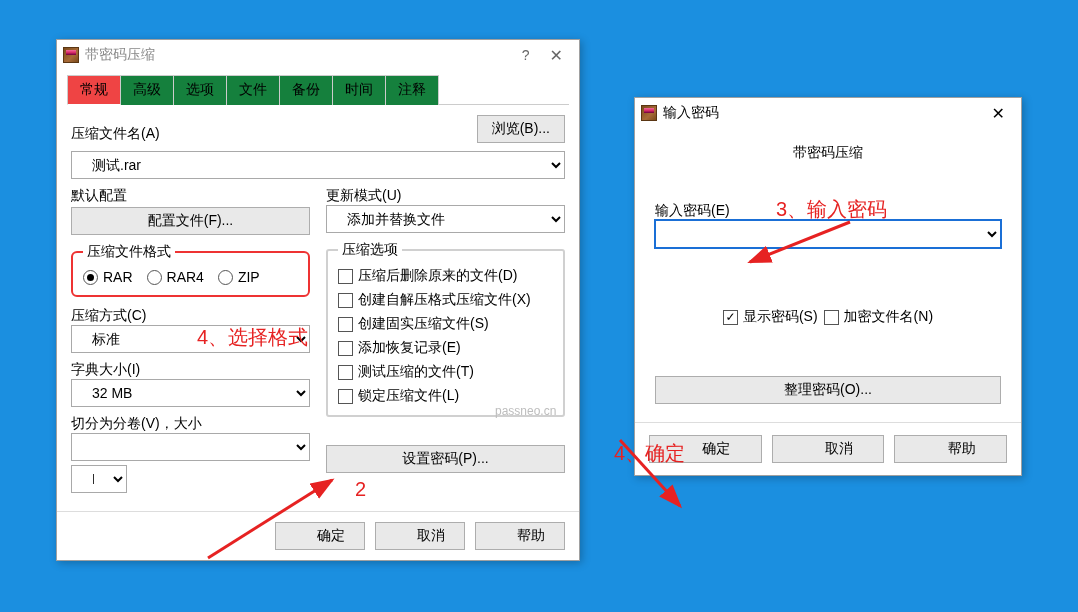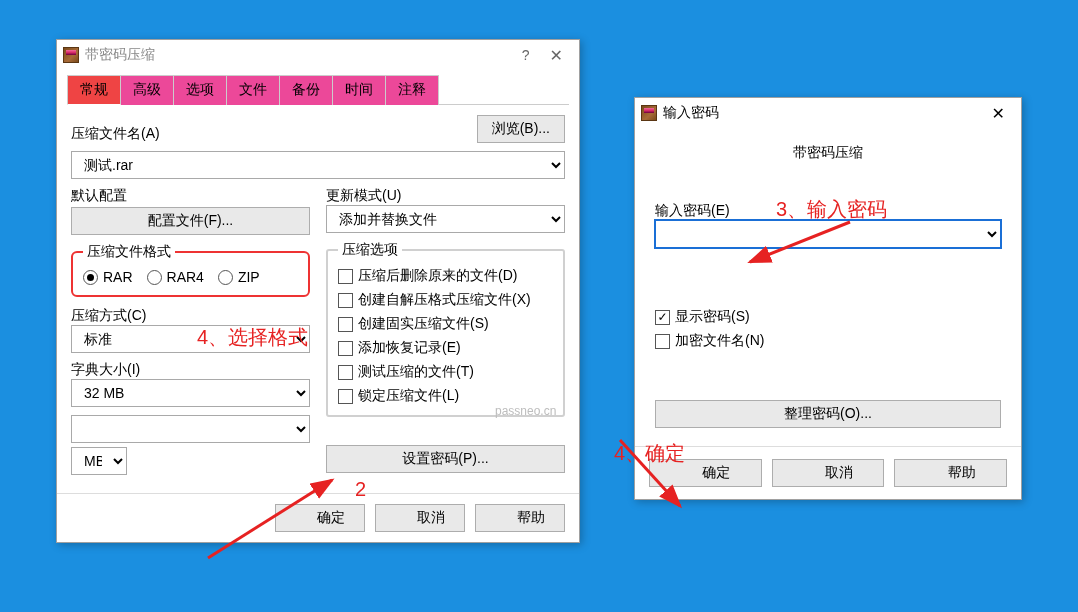--- a/index.html
+++ b/index.html
@@ -46,21 +46,21 @@
   .tabs {
     display:flex;
     margin: 4px 10px 0 10px;
     border-bottom:1px solid #ccc;
   }
   .tab {
     padding:5px 12px;
     border:1px solid #ccc;
     border-bottom:none;
     margin-right:-1px;
-    background:#ec4899;
+    background:#15803d;
     position:relative;
     top:1px;
   }
   .tab.active {
     background:#ef4444;
     border-bottom:1px solid #fff;
     z-index:2;
   }
   .pane {
     padding:10px 14px;
@@ -70,21 +70,21 @@
     background:#e9e9e9;
     border:1px solid #adadad;
     padding:4px 14px;
     min-height:26px;
     text-align:center;
     font-size:14px;
   }
   .btn.wide { width:100%; }
   input.textfield, select.sel {
     border:1px solid #a9a9a9;
-    padding:4px 8px;
+    padding:4px 16px;
     background:#fff;
     font-size:14px;
   }
   fieldset {
     border:2px solid #d0d0d0;
     border-radius:3px;
     margin:0;
     padding:8px 10px 10px 10px;
   }
   fieldset.hl {
@@ -196,20 +196,21 @@
             <option>标准</option>
           </select>
         </div>
         <div class="row">
           <div>字典大小(I)</div>
           <select class="sel" style="width:100%">
             <option>32 MB</option>
           </select>
         </div>
         <div class="row">
+          <div>切分为分卷(V)，大小</div>
           <div style="display:flex;gap:4px;flex-direction:column;">
             <select class="sel" style="flex:1"><option></option></select>
             <select class="sel" style="width:56px"><option>MB</option></select>
           </div>
         </div>
       </div>
 
       <div class="col">
         <div class="row">
           <div>更新模式(U)</div>
@@ -268,21 +269,21 @@
     <span class="sp"></span>
     <span class="sys close" style="color:#000">✕</span>
   </div>
   <div class="pane" style="padding:16px 20px 10px 20px;">
     <div style="text-align:center;margin-bottom:40px;">带密码压缩</div>
     <div class="row">
       <div>输入密码(E)</div>
       <select class="sel" style="width:100%;border-color:#1a6fd6;outline:1px solid #1a6fd6"><option></option></select>
     </div>
     <div style="height:52px"></div>
-    <div style="display:flex;flex-direction:column;gap:6px;justify-content:center;">
+    <div style="display:flex;flex-direction:row;gap:6px;justify-content:center;">
       <label class="check sel">
           <span class="box"></span>
           <span>显示密码(S)</span>
         </label>
       <label class="check">
           <span class="box"></span>
           <span>加密文件名(N)</span>
         </label>
     </div>
     <div class="row" style="margin-top:50px">

